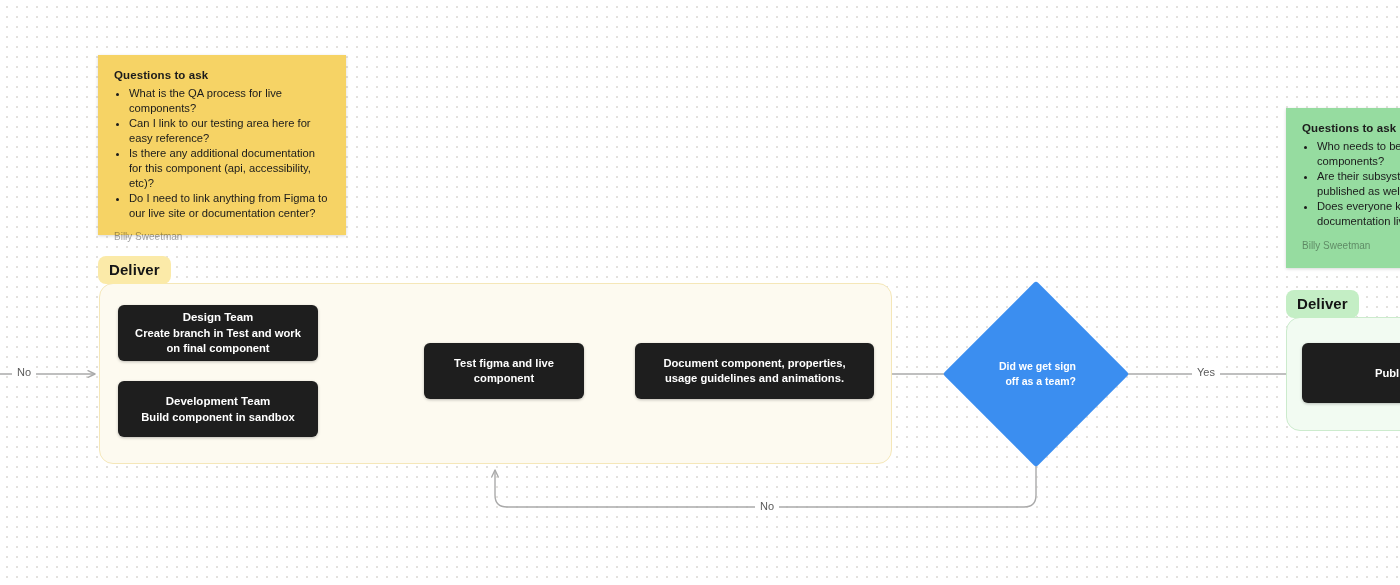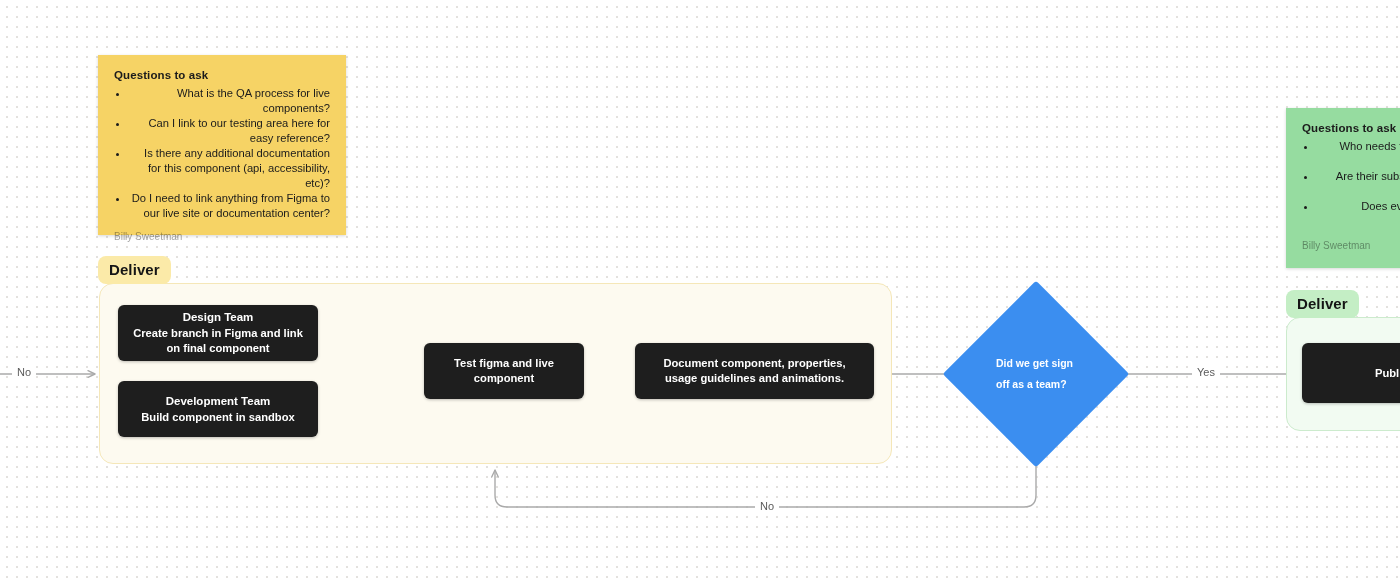--- a/index.html
+++ b/index.html
@@ -43,21 +43,20 @@
   .sticky ul {
     margin: 0;
     padding-left: 15px;
     list-style: disc;
   }
   .sticky li {
     font-size: 11.2px;
     line-height: 14.6px;
     color: #1b1b1b;
     margin-bottom: 1px;
-    text-align: right;
   }
   .sticky-author {
     font-size: 10px;
     color: rgba(0,0,0,0.38);
     margin-top: auto;
     padding-top: 10px;
   }
   #note-yellow {
     left: 98px; top: 55px; width: 248px; height: 180px;
     background-color: #F6D365;
@@ -143,25 +142,25 @@
     background-color: #3B8EF0;
     transform: rotate(45deg);
     border-radius: 3px;
   }
   #diamond-signoff .dia-label {
     position: absolute;
     inset: 0;
     display: flex;
     align-items: center;
     justify-content: center;
-    text-align: left;
+    text-align: right;
     color: #ffffff;
     font-size: 10.5px;
     font-weight: bold;
-    line-height: 21px;
+    line-height: 15px;
     padding: 0 26px;
     box-sizing: border-box;
   }
 
   
   #connectors {
     position: absolute;
     left: 0; top: 0;
     width: 1400px; height: 585px;
     pointer-events: none;
@@ -203,21 +202,21 @@
     <path d="M1104,374 H1298" fill="none" stroke="#aaaaaa" stroke-width="1.4" marker-end="url(#arrowhead)"></path>
 
     <path d="M1036,442 V495 Q1036,507 1024,507 H507 Q495,507 495,495 V470" fill="none" stroke="#aaaaaa" stroke-width="1.4" marker-end="url(#arrowhead)"></path>
   </svg>
 
   <div class="phase-box" id="box-develop"></div>
   <div class="phase-pill" id="pill-develop">Deliver</div>
 
   <div class="node" id="node-design">
     <div class="node-title">Design Team</div>
-    <div class="node-desc">Create branch in Figma and link on final component</div>
+    <div class="node-desc">Create branch in Test and work on final component</div>
   </div>
 
   <div class="node" id="node-dev">
     <div class="node-title">Development Team</div>
     <div class="node-desc">Build component in sandbox</div>
   </div>
 
   <div class="node" id="node-test">
     <div class="node-desc">Test figma and live component</div>
   </div>

